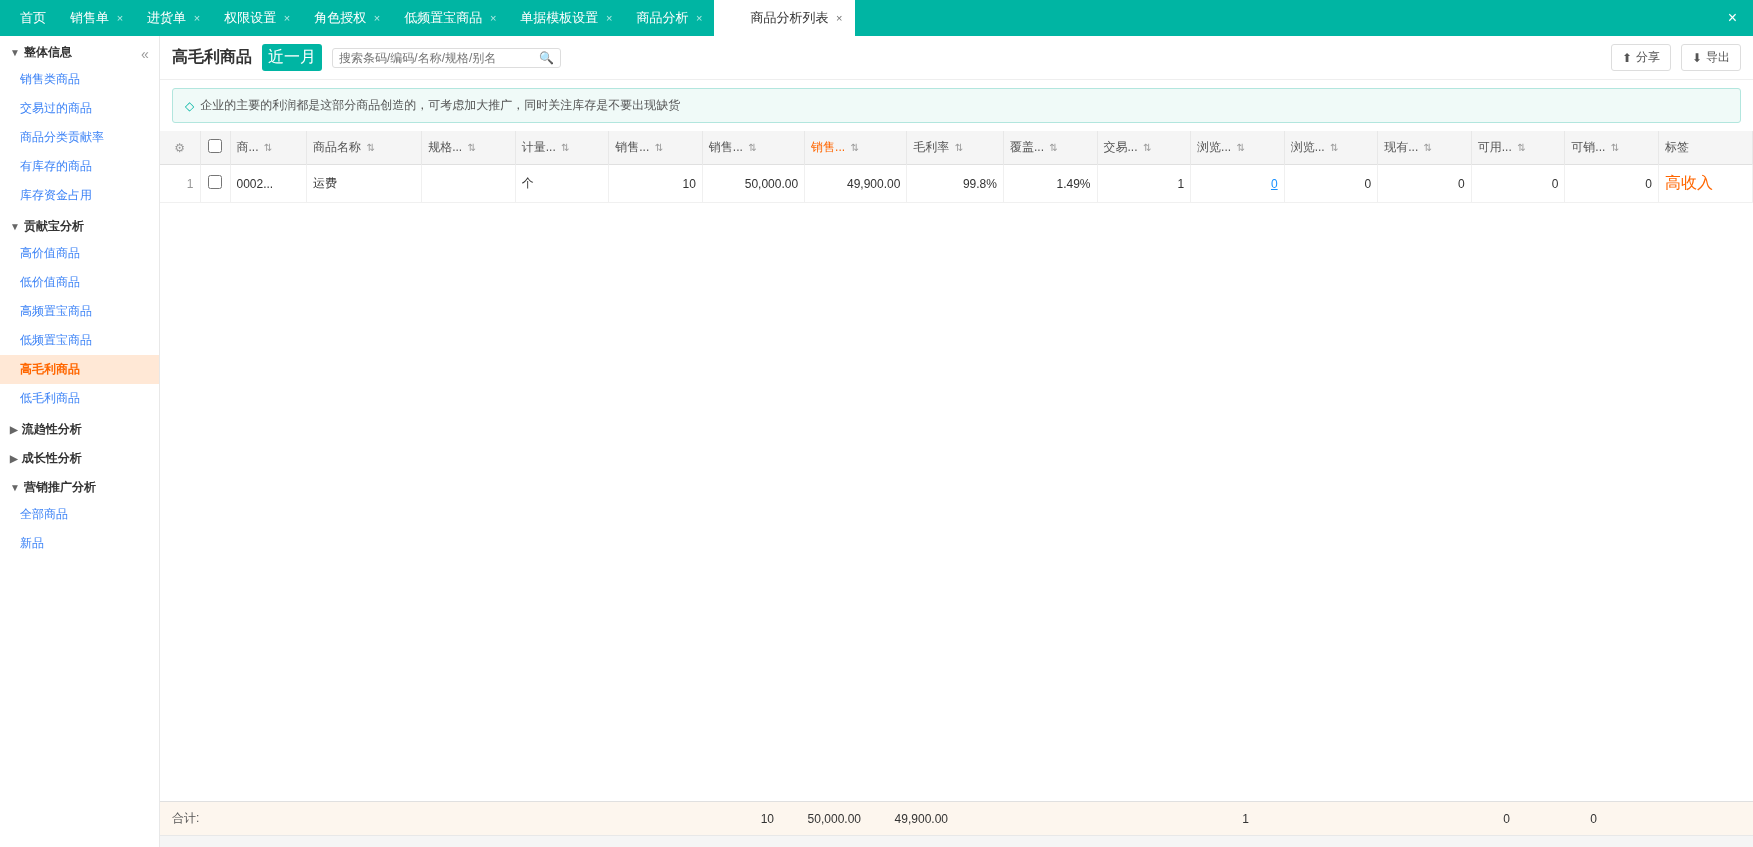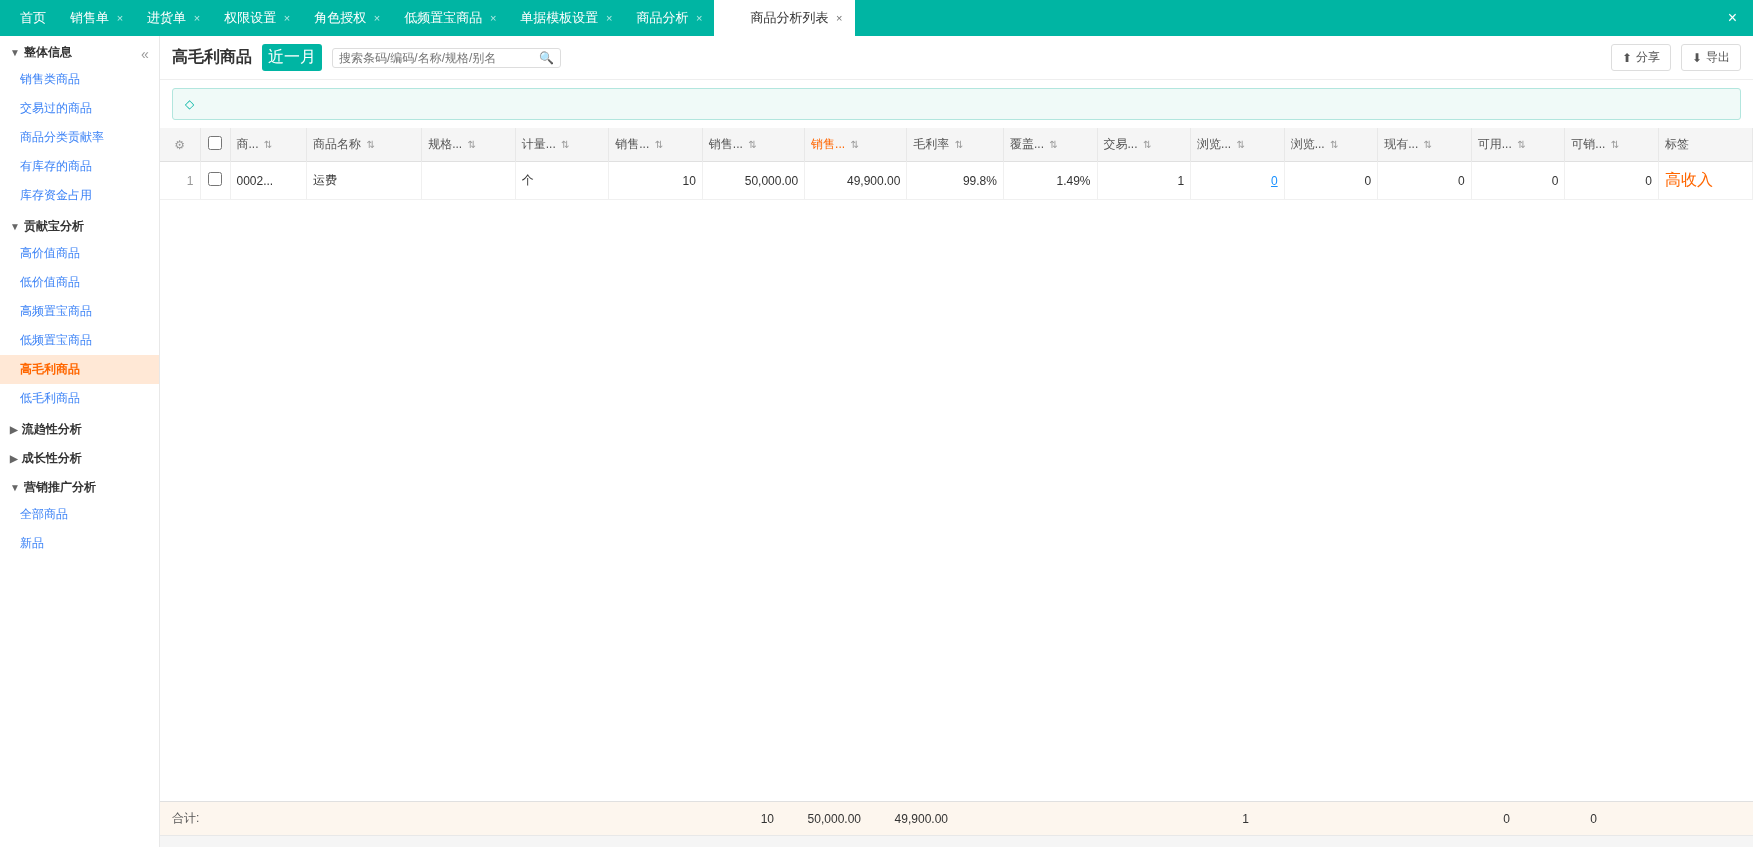--- a/index.html
+++ b/index.html
@@ -375,20 +375,21 @@
         <span>分享</span>
       </button>
       <button class="action-btn">
         <span>⬇</span>
         <span>导出</span>
       </button>
     </div>
 
     <div class="info-banner">
       <span class="info-icon">◇</span>
+      <span>企业的主要的利润都是这部分商品创造的，可考虑加大推广，同时关注库存是不要出现缺货</span>
     </div>
 
     <div class="table-wrapper">
       <table>
         <thead>
           <tr>
             <th class="col-index">⚙</th>
             <th class="col-check"><input type="checkbox" style=""></th>
             <th>
               <span>商...</span>

